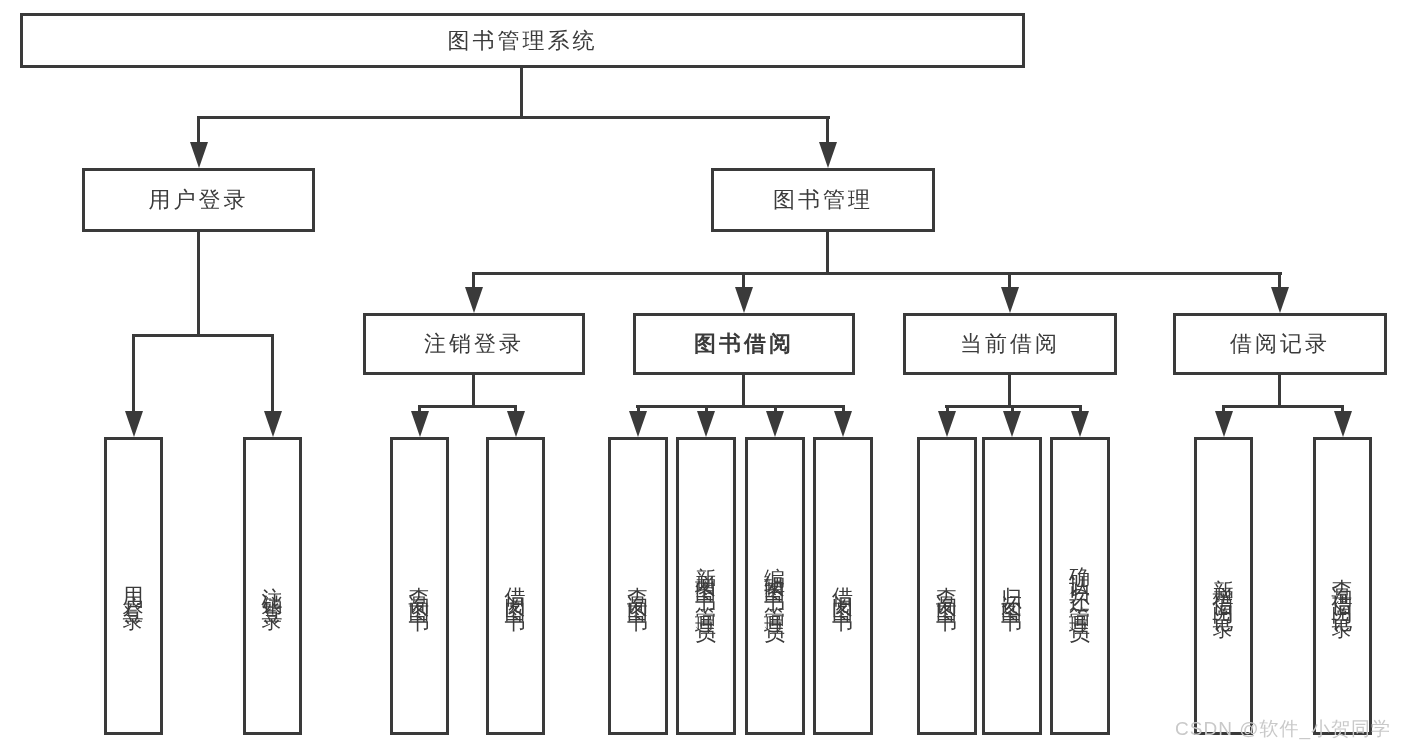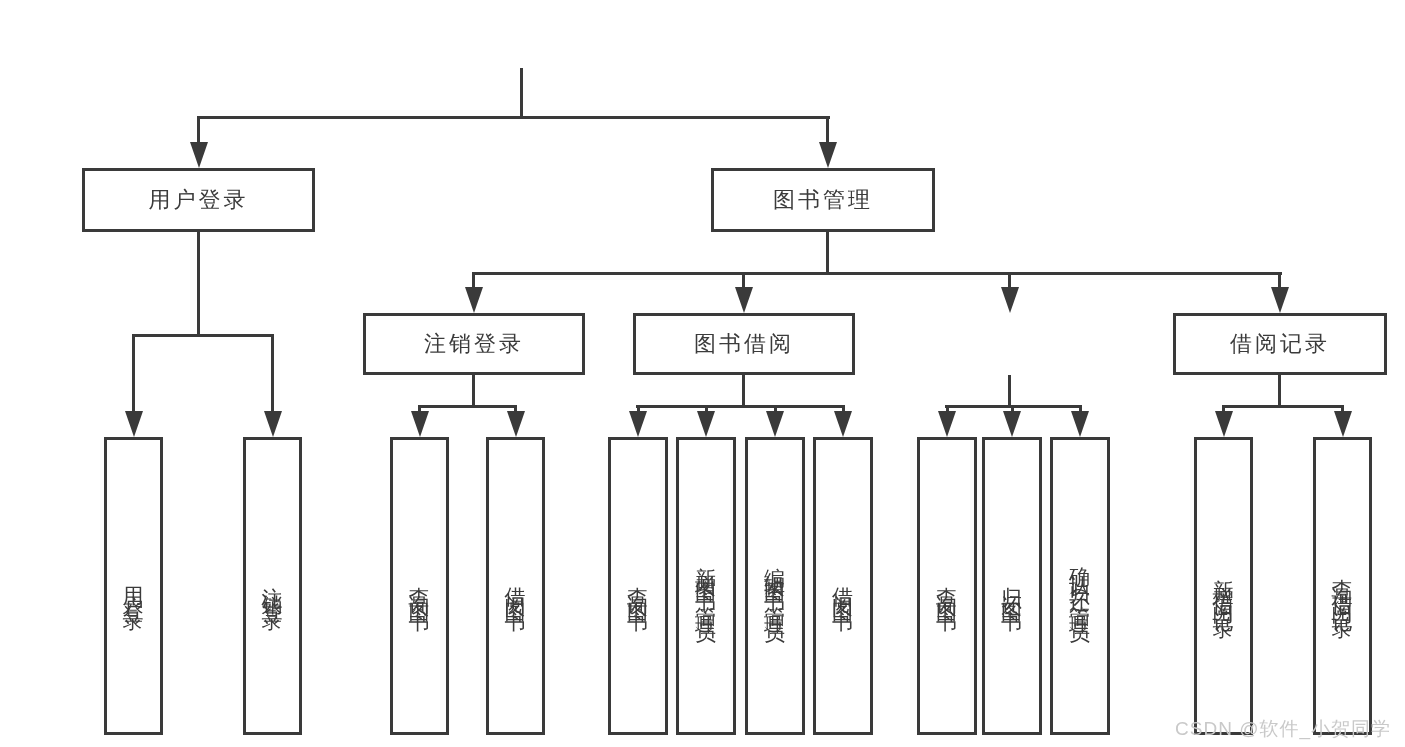--- a/index.html
+++ b/index.html
@@ -33,37 +33,43 @@
   .watermark{
     position:absolute;top:716px;right:14px;font-size:19px;
     color:var(--watermark);letter-spacing:1px;z-index:5;white-space:nowrap;
   }
 </style>
 </head>
 <body>
 
 <div id="canvas">
 
+  <div class="box hbox" style="left:20px;top:13px;width:1005px;height:55px;">
+    <span>图书管理系统</span>
+  </div>
 
   <div class="box hbox" style="left:82px;top:168px;width:233px;height:64px;">
     <span>用户登录</span>
   </div>
 
   <div class="box hbox" style="left:711px;top:168px;width:224px;height:64px;">
     <span>图书管理</span>
   </div>
 
   <div class="box hbox" style="left:363px;top:313px;width:222px;height:62px;">
     <span>注销登录</span>
   </div>
 
-  <div class="box hbox" style="left:633px;top:313px;width:222px;height:62px;">
+  <div class="box hbox" style="left:633px;top:313px;width:222px;height:62px;font-weight:bold;">
     <span>图书借阅</span>
   </div>
 
+  <div class="box hbox" style="left:903px;top:313px;width:214px;height:62px;">
+    <span>当前借阅</span>
+  </div>
 
   <div class="box hbox" style="left:1173px;top:313px;width:214px;height:62px;">
     <span>借阅记录</span>
   </div>
 
   <div class="box vbox" style="left:104px;top:437px;width:59px;height:298px;">
     <span>用户登录</span>
   </div>
 
   <div class="box vbox" style="left:243px;top:437px;width:59px;height:298px;">

